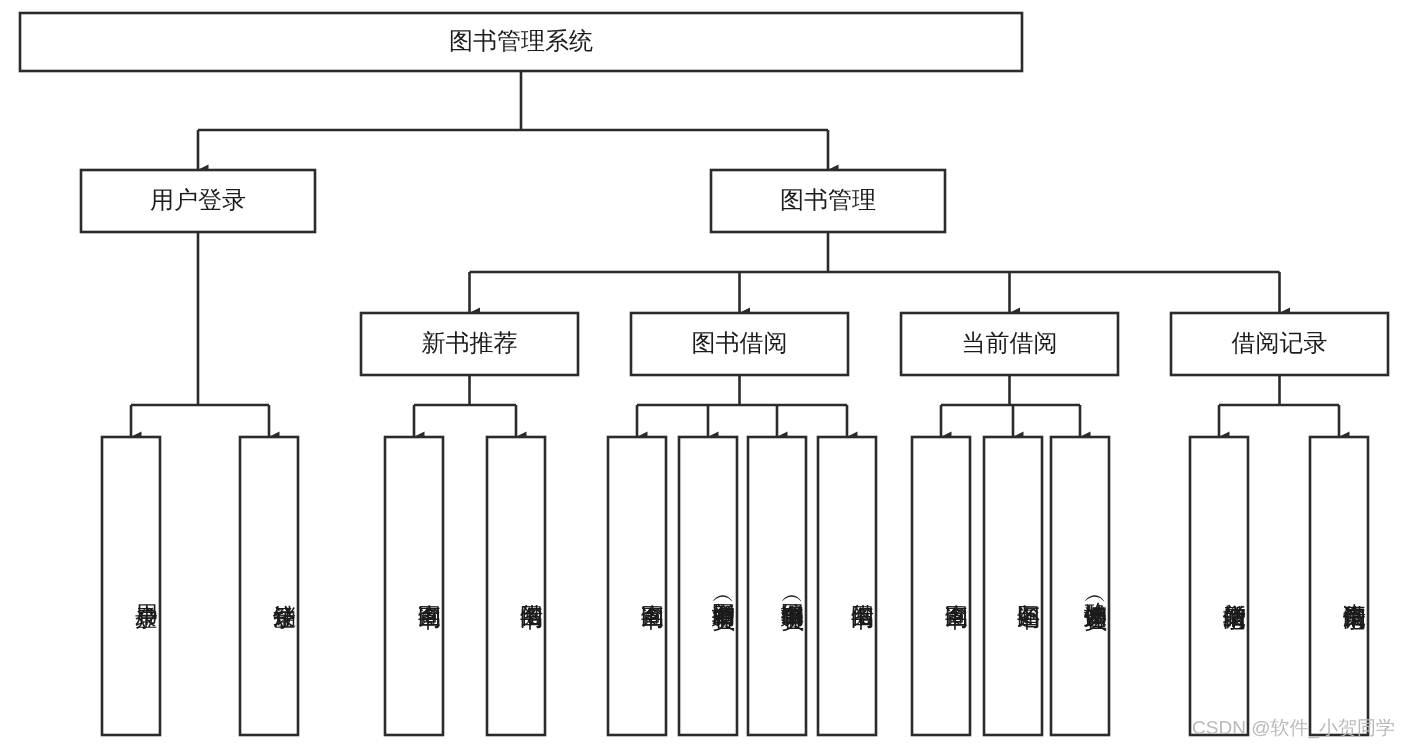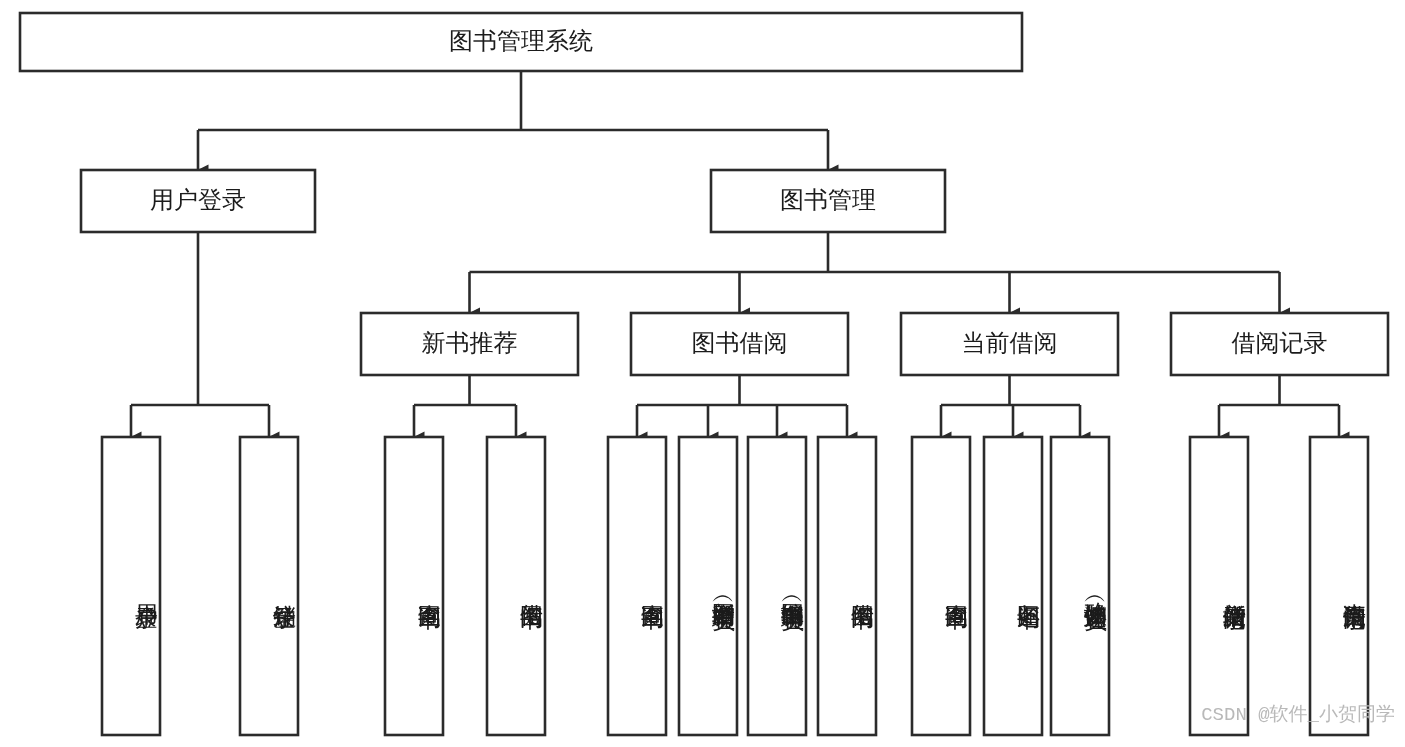--- a/index.html
+++ b/index.html
@@ -54,22 +54,22 @@
     text-orientation: upright;
     white-space: nowrap;
     display: flex;
     align-items: flex-start;
     justify-content: center;
     letter-spacing: 1px;
   }
   .watermark {
     position: absolute;
     right: 10px;
-    bottom: 20px;
-    font-family: Liberation Mono, monospace;
+    bottom: 6px;
+    font-family: Liberation Sans, sans-serif;
     font-size: 19px;
     color: #b9b9b9;
     white-space: nowrap;
     pointer-events: none;
   }
 </style>
 </head>
 <body>
 
 <svg id="diagram" viewBox="0 0 1405 747">

